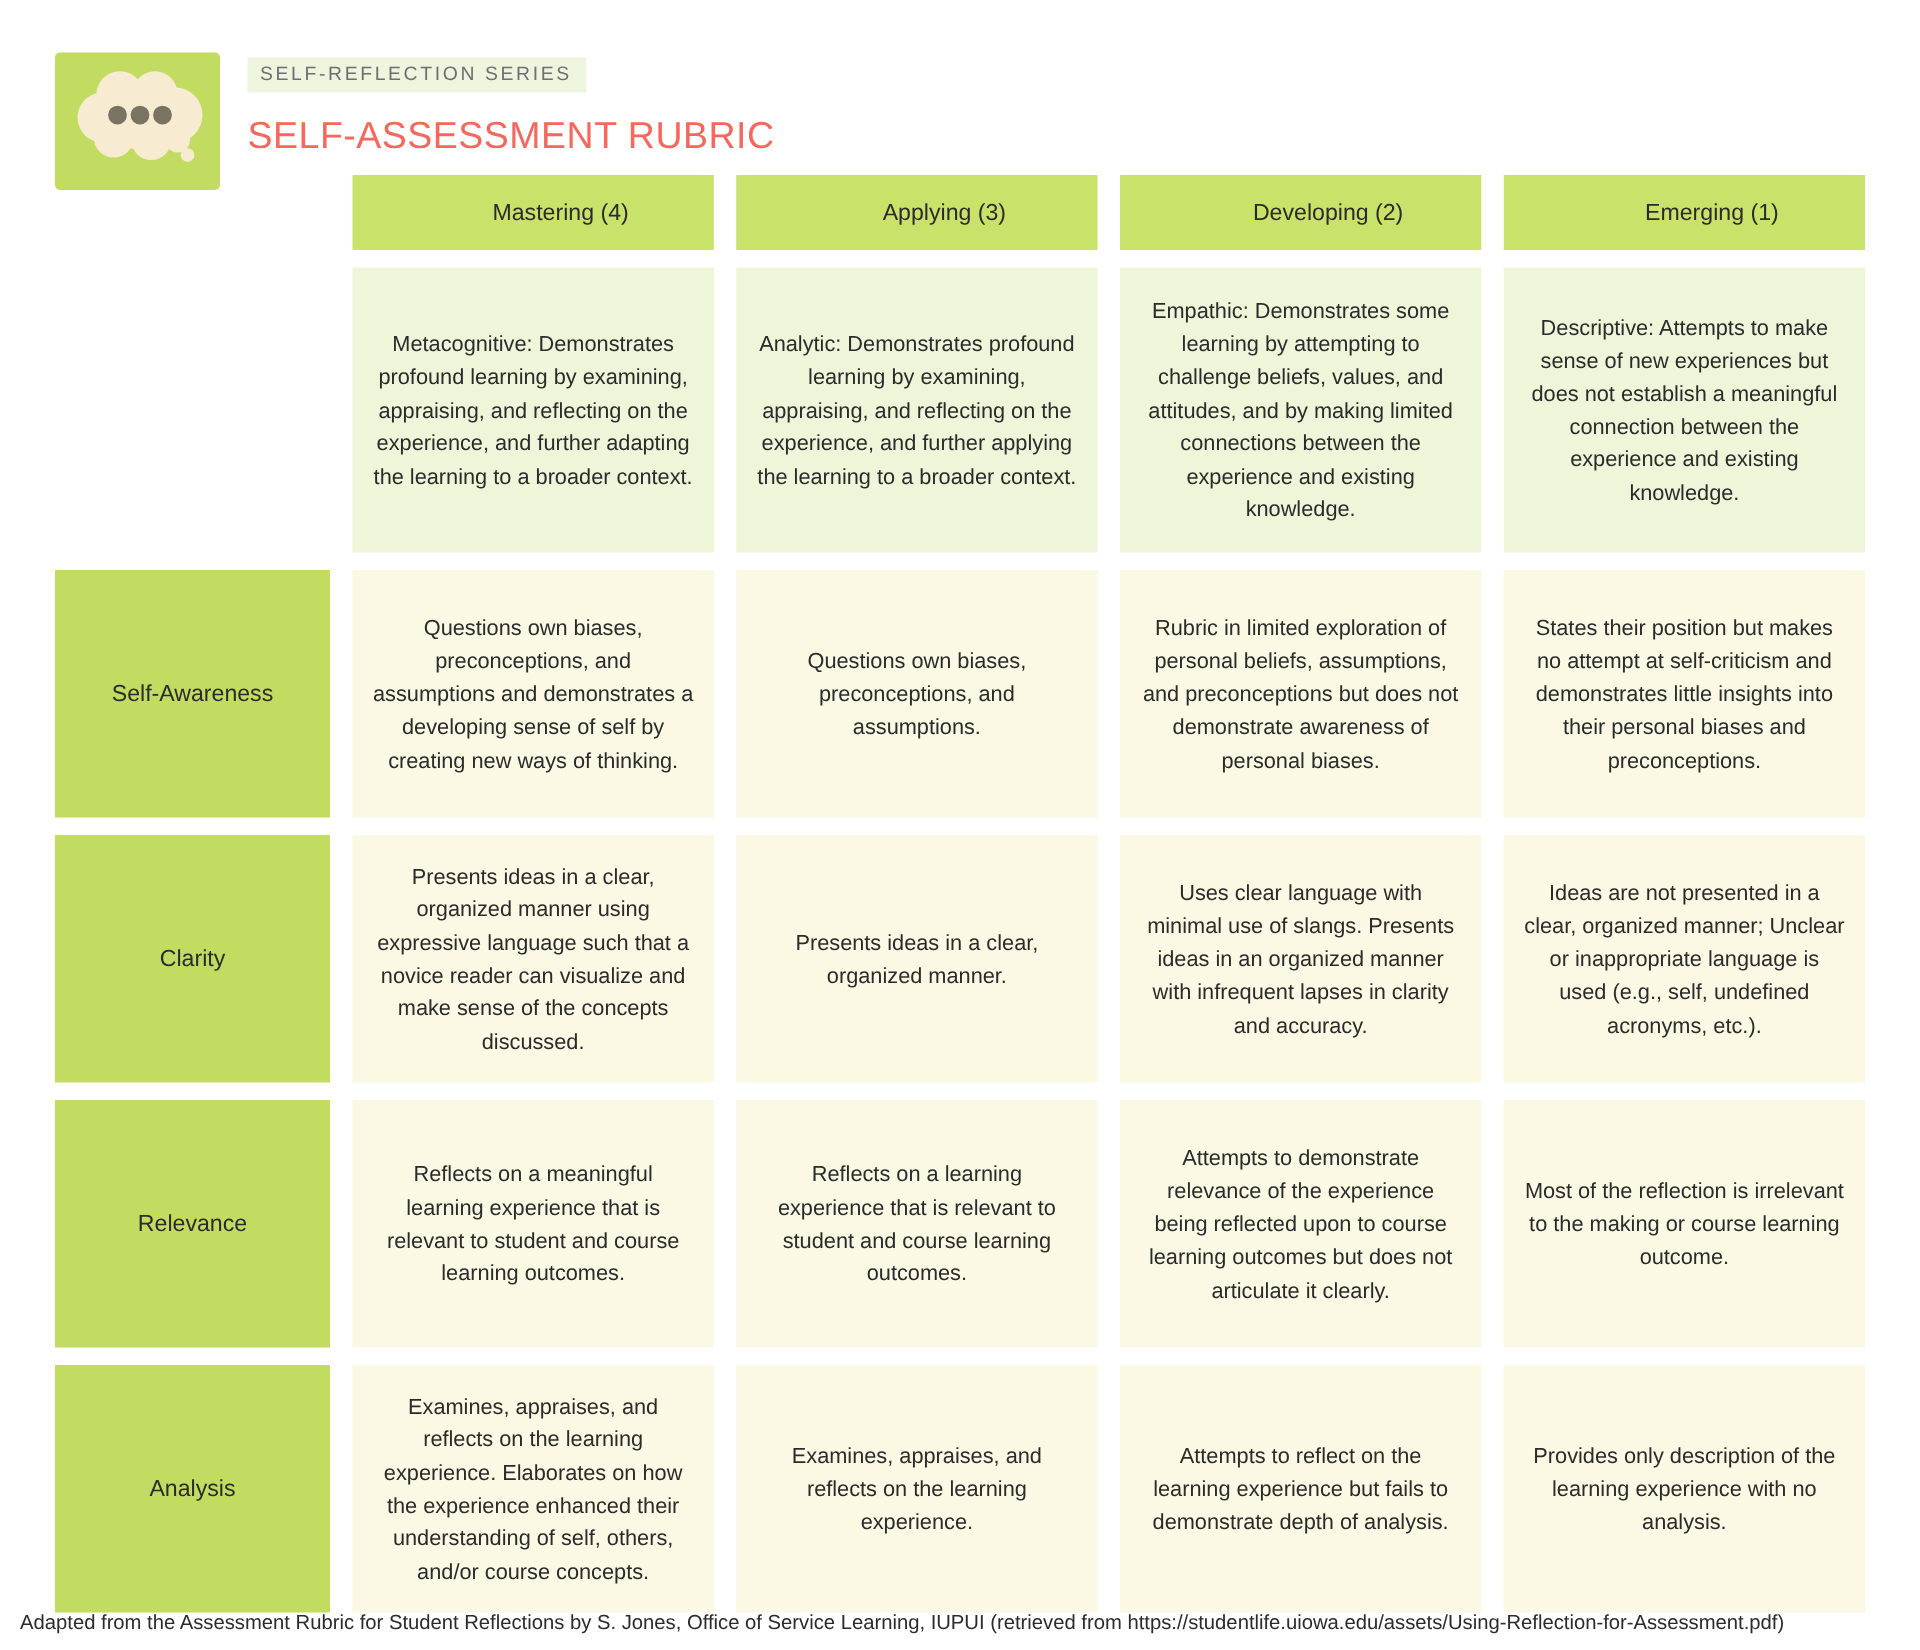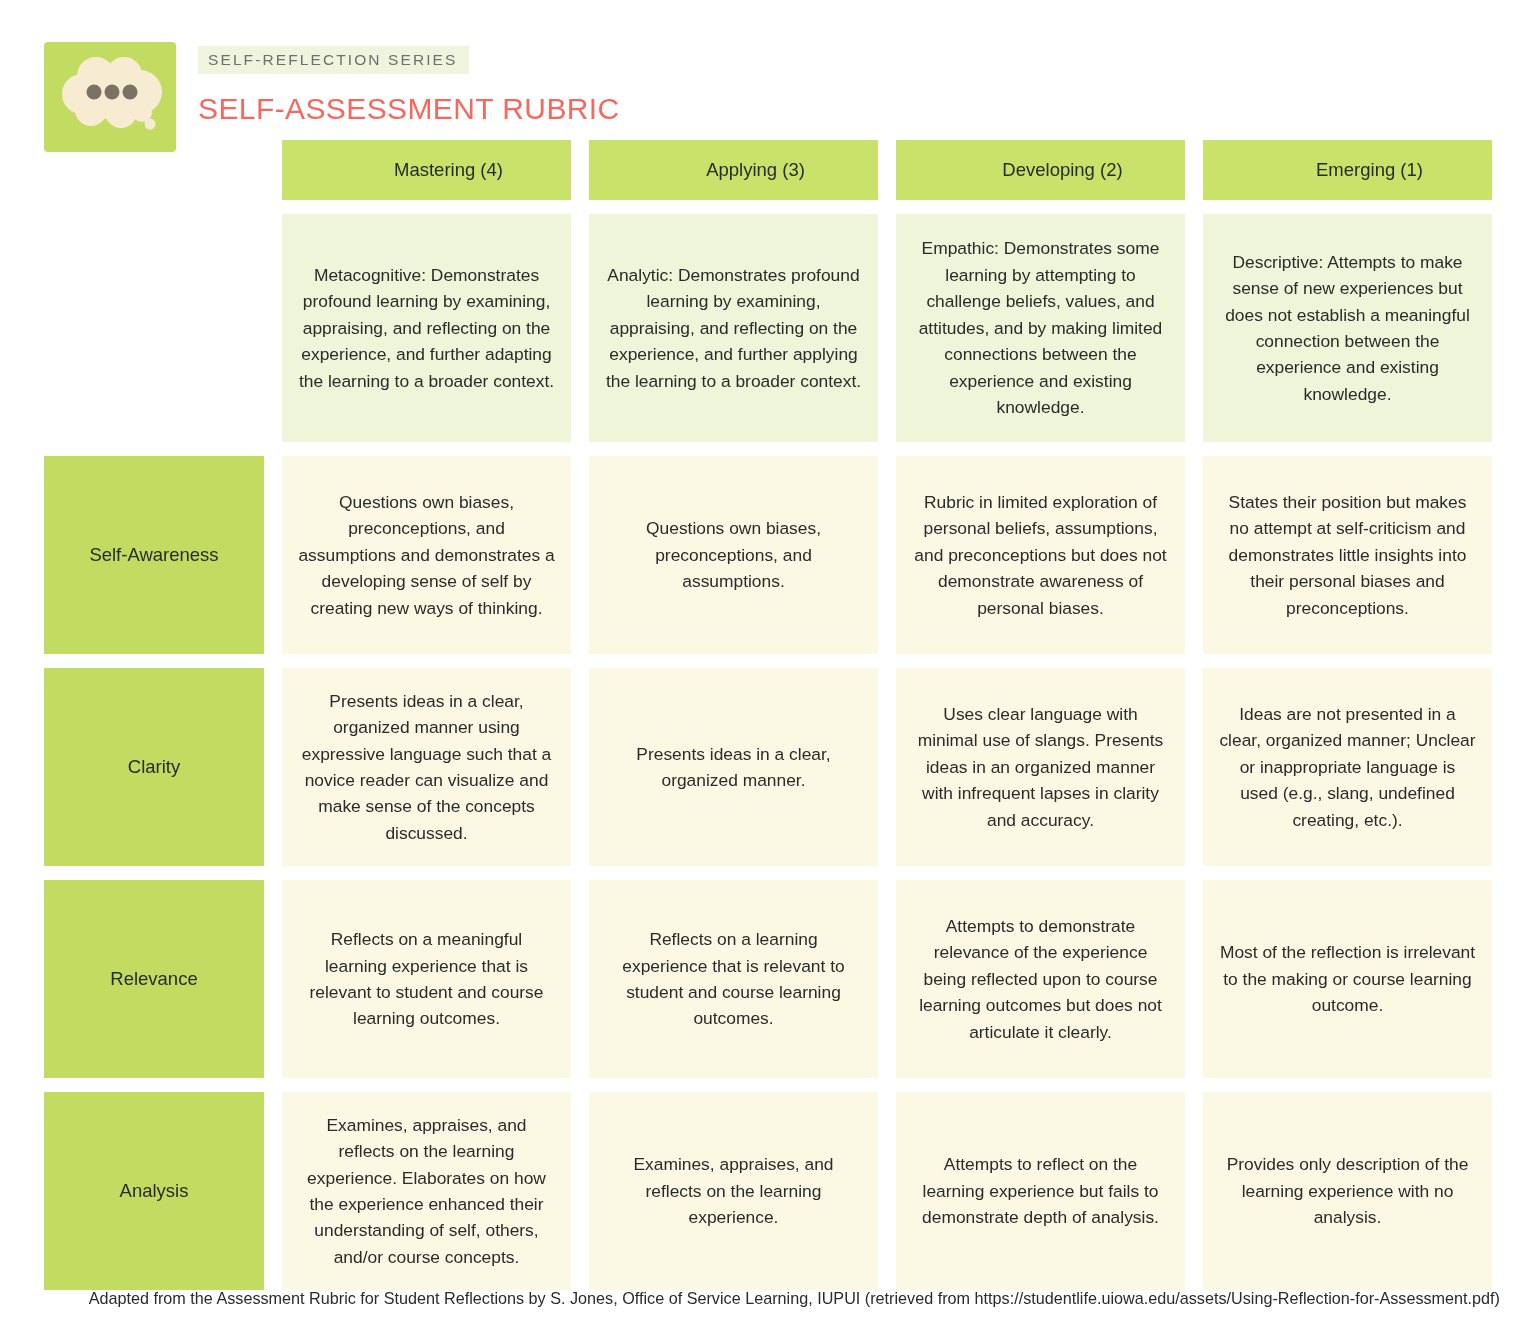--- a/index.html
+++ b/index.html
@@ -113,24 +113,24 @@
 
   .cell.level-def { background: #eef5d9; min-height: 228px; }
   .cell.criterion { background: #fbf8e3; min-height: 198px; }
 
   
   .footer {
     position: absolute;
     left: 0;
     right: 0;
     top: 1288px;
-    text-align: right;
+    text-align: left;
     font-size: 16.2px;
     color: #2b2b2b;
-    padding: 0 36px;
+    padding: 0 16px;
     line-height: 1.3;
   }
 </style>
 </head>
 <body>
 
 <div class="page">
 
   <div class="header">
     <div class="logo-tile">
@@ -178,21 +178,21 @@
     <div class="row-label">Self-Awareness</div>
     <div class="cell criterion">Questions own biases, preconceptions, and assumptions and demonstrates a developing sense of self by creating new ways of thinking.</div>
     <div class="cell criterion">Questions own biases, preconceptions, and assumptions.</div>
     <div class="cell criterion">Rubric in limited exploration of personal beliefs, assumptions, and preconceptions but does not demonstrate awareness of personal biases.</div>
     <div class="cell criterion">States their position but makes no attempt at self-criticism and demonstrates little insights into their personal biases and preconceptions.</div>
 
     <div class="row-label">Clarity</div>
     <div class="cell criterion">Presents ideas in a clear, organized manner using expressive language such that a novice reader can visualize and make sense of the concepts discussed.</div>
     <div class="cell criterion">Presents ideas in a clear, organized manner.</div>
     <div class="cell criterion">Uses clear language with minimal use of slangs. Presents ideas in an organized manner with infrequent lapses in clarity and accuracy.</div>
-    <div class="cell criterion">Ideas are not presented in a clear, organized manner; Unclear or inappropriate language is used (e.g., slang, undefined creating, etc.).</div>
+    <div class="cell criterion">Ideas are not presented in a clear, organized manner; Unclear or inappropriate language is used (e.g., self, undefined acronyms, etc.).</div>
 
     <div class="row-label">Relevance</div>
     <div class="cell criterion">Reflects on a meaningful learning experience that is relevant to student and course learning outcomes.</div>
     <div class="cell criterion">Reflects on a learning experience that is relevant to student and course learning outcomes.</div>
     <div class="cell criterion">Attempts to demonstrate relevance of the experience being reflected upon to course learning outcomes but does not articulate it clearly.</div>
     <div class="cell criterion">Most of the reflection is irrelevant to the making or course learning outcome.</div>
 
     <div class="row-label row-4">Analysis</div>
     <div class="cell criterion row-4">Examines, appraises, and reflects on the learning experience. Elaborates on how the experience enhanced their understanding of self, others, and/or course concepts.</div>
     <div class="cell criterion row-4">Examines, appraises, and reflects on the learning experience.</div>

